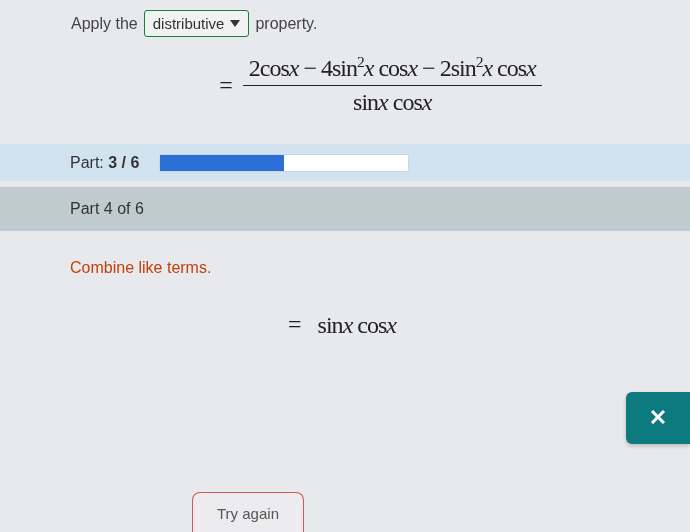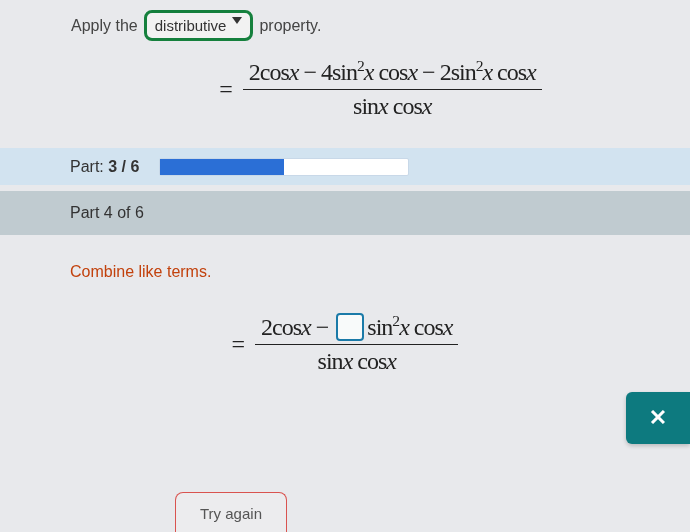--- a/index.html
+++ b/index.html
@@ -8,22 +8,22 @@
     background: #e8e9ec;
     width: 690px;
     height: 532px;
     overflow: hidden;
     color: #333;
     position: relative;
   }
   .section-top { padding: 10px 0 0 71px; }
   .apply-row { display: flex; align-items: center; gap: 6px; font-size: 16px; color: #444; }
   .dropdown {
-    display: inline-flex; gap: 6px;
-    background: #f2f2f2; border: 3px solid #15803d; border-radius: 8px;
+    display: inline-flex; align-items: center; gap: 6px;
+    background: #f2f2f2; border: 1px solid #15803d; border-radius: 3px;
     padding: 4px 8px; font-size: 15px; color: #333; cursor: pointer;
   }
   .caret {
     width: 0; height: 0; border-left: 5px solid transparent;
     border-right: 5px solid transparent; border-top: 7px solid #333;
   }
   .mathline { text-align: center; margin: 18px 0 28px 0; font-family: 'Times New Roman', serif; font-size: 24px; color: #222; }
   .eq-wrap { display: inline-flex; align-items: center; gap: 10px; }
   .frac { display: inline-block; text-align: center; vertical-align: middle; }
   .frac .num { display: block; padding: 0 6px 3px 6px; border-bottom: 1.5px solid #222; }
@@ -60,21 +60,21 @@
 
   .x-btn {
     position: absolute; right: 0; top: 392px;
     background: #0d7a7f; color: #fff; font-size: 22px; font-weight: bold;
     border: none; border-radius: 6px 0 0 6px; width: 64px; height: 52px;
     display: flex; align-items: center; justify-content: center; cursor: pointer;
     box-shadow: 0 2px 4px rgba(0,0,0,0.2);
   }
 
   .try-again {
-    position: absolute; left: 175px; bottom: 0;
+    position: absolute; left: 192px; bottom: 0;
     border: 1.5px solid #d9534f; border-bottom: none;
     border-radius: 8px 8px 0 0; padding: 12px 24px 10px 24px;
     color: #555; font-size: 15px; background: #ececee; cursor: pointer;
   }
 </style>
 </head>
 <body>
 
 <div class="section-top">
   <div class="apply-row">
@@ -110,23 +110,20 @@
 <div class="part-header">
   <span>Part 4 of 6</span>
 </div>
 
 <div class="instruction">Combine like terms.</div>
 
 <div class="mathline2">
   <span class="eq-wrap">
     <span>=</span>
     <span class="frac">
-      <span class="num">
-        <span class="thin">2cos<i>x</i> − </span><span class="blank-box"></span><span class="thin">sin<sup>2</sup><i>x</i> cos<i>x</i></span>
-      </span>
       <span class="den"><span class="thin">sin<i>x</i> cos<i>x</i></span></span>
     </span>
   </span>
 </div>
 
 <button class="x-btn">
   <span>✕</span>
 </button>
 
 <div class="try-again">

